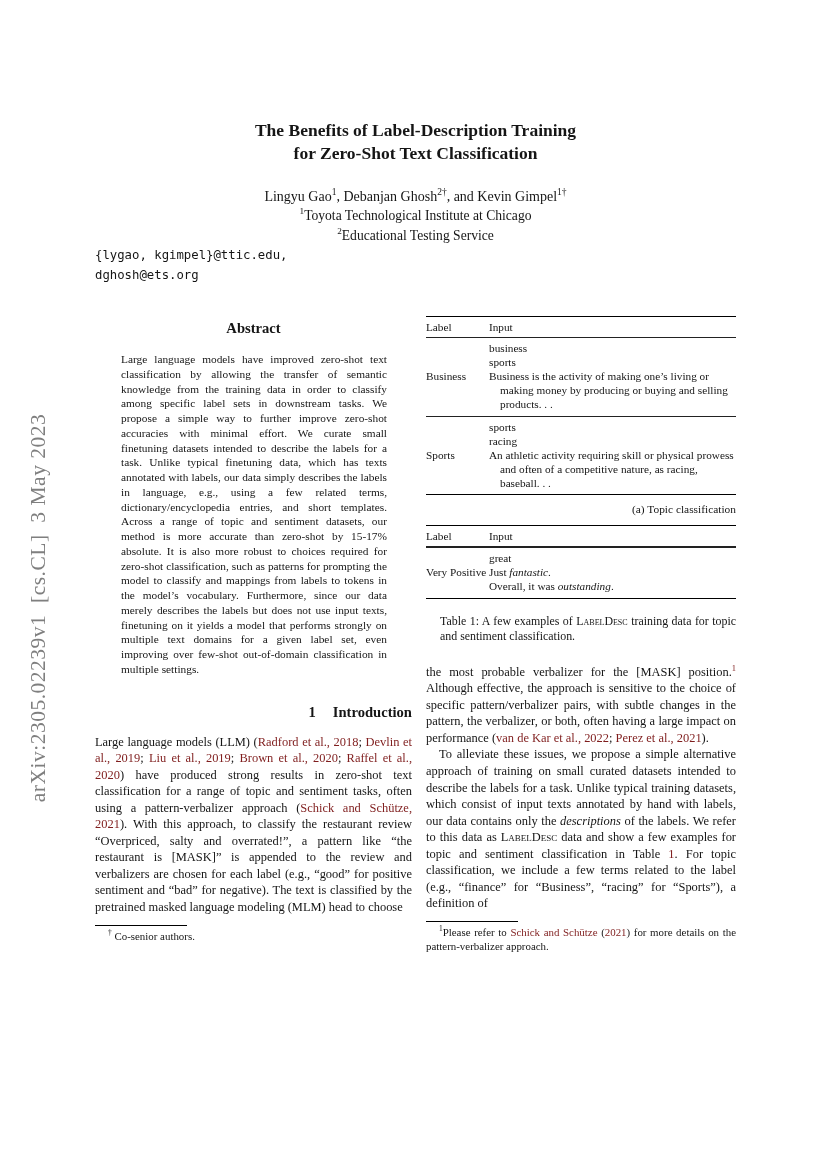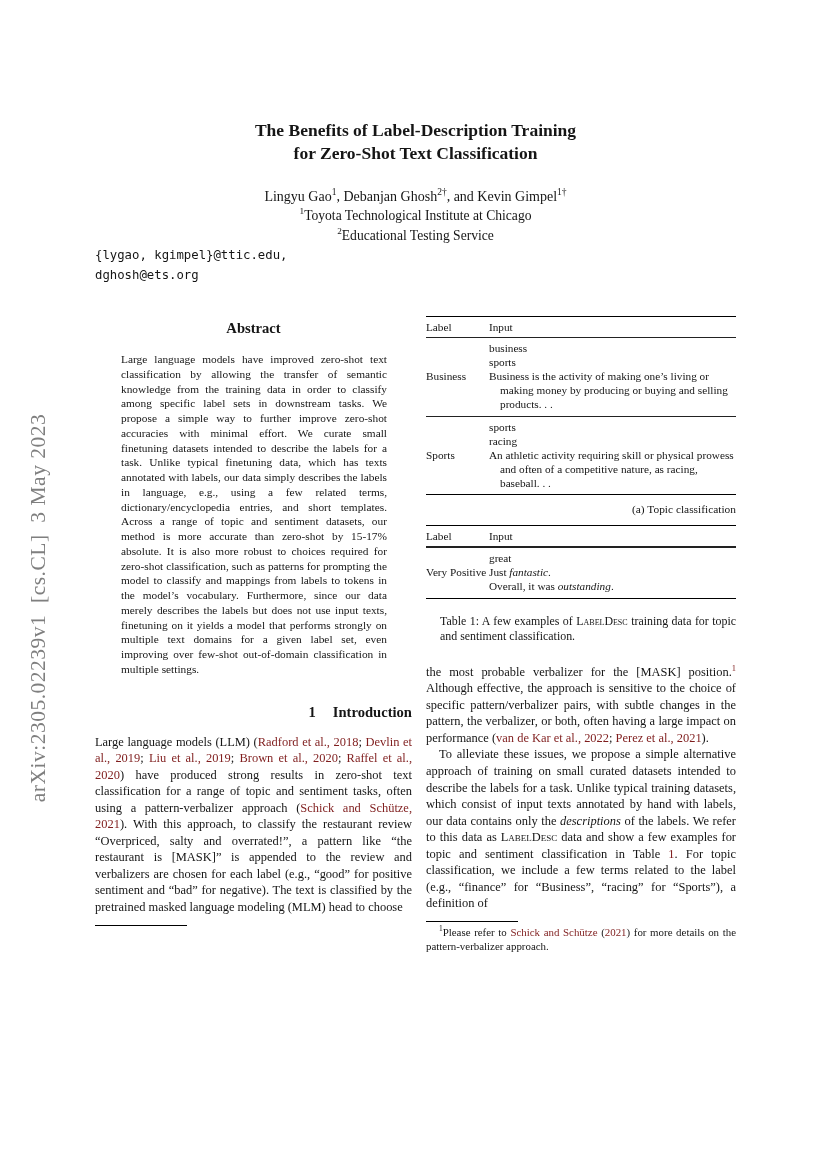--- a/index.html
+++ b/index.html
@@ -74,20 +74,21 @@
         <div class="abs-title">Abstract</div>
         <p class="abs-text">Large language models have improved zero-shot text classification by allowing the transfer of semantic knowledge from the training data in order to classify among specific label sets in downstream tasks. We propose a simple way to further improve zero-shot accuracies with minimal effort. We curate small finetuning datasets intended to describe the labels for a task. Unlike typical finetuning data, which has texts annotated with labels, our data simply describes the labels in language, e.g., using a few related terms, dictionary/encyclopedia entries, and short templates. Across a range of topic and sentiment datasets, our method is more accurate than zero-shot by 15-17% absolute. It is also more robust to choices required for zero-shot classification, such as patterns for prompting the model to classify and mappings from labels to tokens in the model’s vocabulary. Furthermore, since our data merely describes the labels but does not use input texts, finetuning on it yields a model that performs strongly on multiple text domains for a given label set, even improving over few-shot out-of-domain classification in multiple settings.</p>
 
         <div class="sec-head">
           <span class="sec-num">1</span><span>Introduction</span>
         </div>
 
         <p class="body-p"><span>Large language models (LLM) (</span><span class="link">Radford et al., 2018</span><span>; </span><span class="link">Devlin et al., 2019</span><span>; </span><span class="link">Liu et al., 2019</span><span>; </span><span class="link">Brown et al., 2020</span><span>; </span><span class="link">Raffel et al., 2020</span><span>) have produced strong results in zero-shot text classification for a range of topic and sentiment tasks, often using a pattern-verbalizer approach (</span><span class="link">Schick and Schütze, 2021</span><span>). With this approach, to classify the restaurant review “Overpriced, salty and overrated!”, a pattern like “the restaurant is [MASK]” is appended to the review and verbalizers are chosen for each label (e.g., “good” for positive sentiment and “bad” for negative). The text is classified by the pretrained masked language modeling (MLM) head to choose</span></p>
 
         <hr class="fn-rule">
+        <p class="footnote fn-indent"><span class="sup">†</span><span> Co-senior authors.</span></p>
       </div>
 
       <div class="col-right">
 
         <div class="ptable">
           <hr class="rule-thick">
           <div class="trow thead-row">
             <div class="tlabel">Label</div>
             <div class="tcell">Input</div>
           </div>

